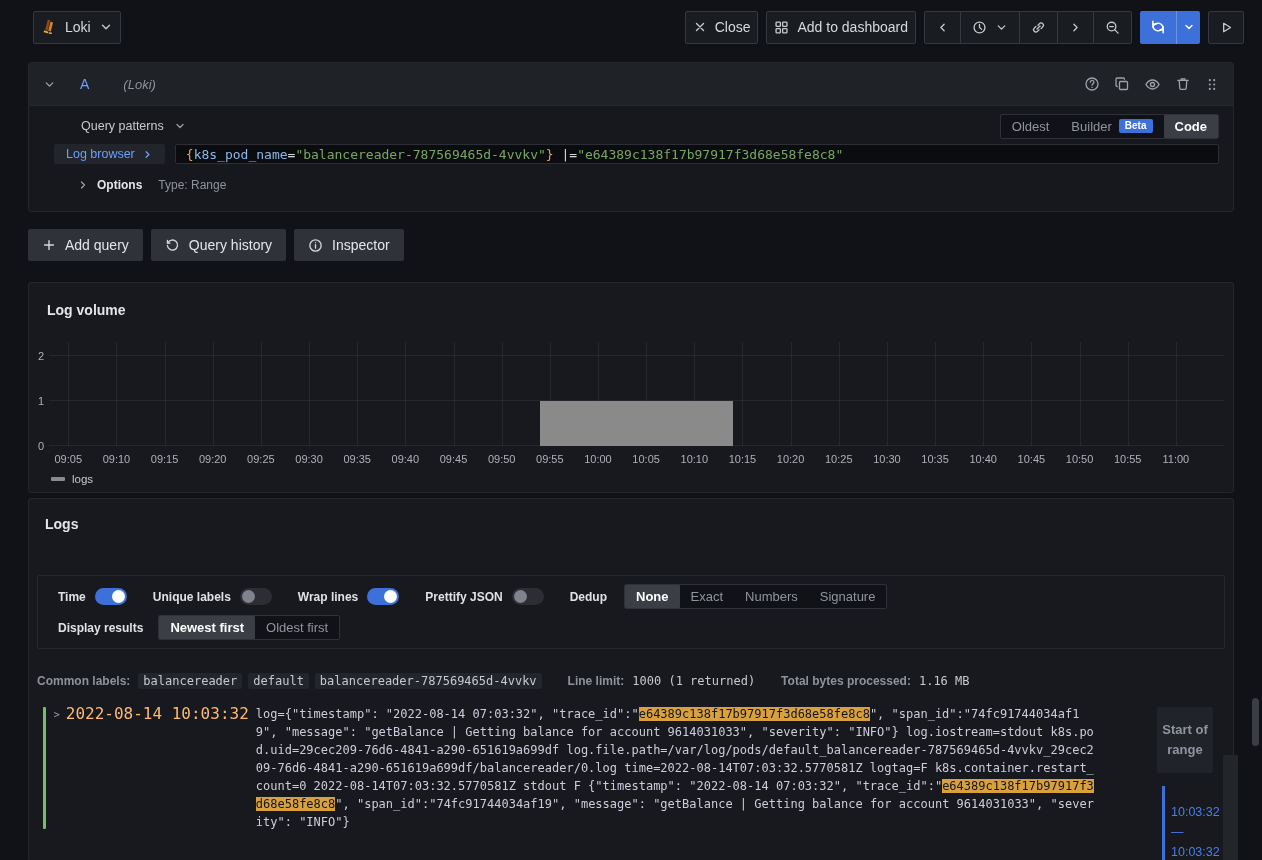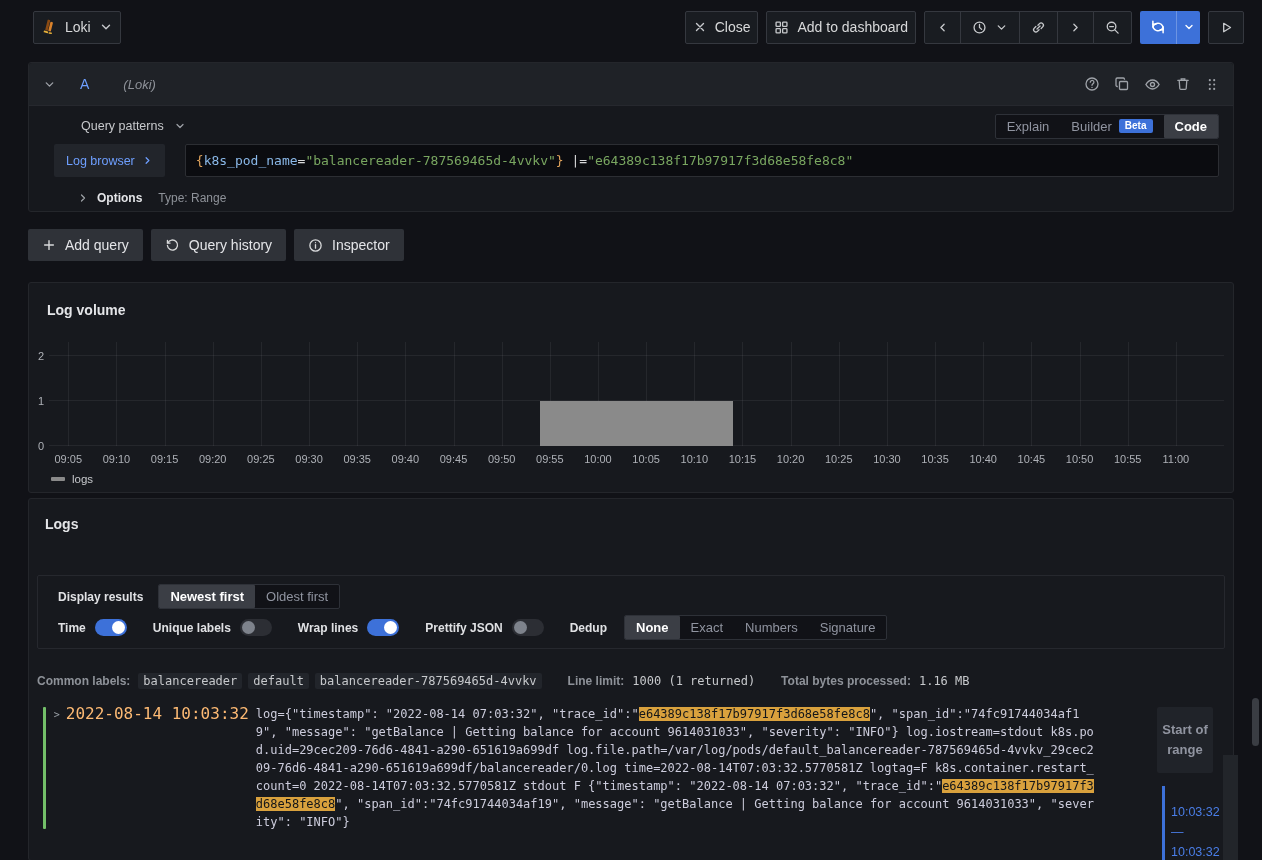--- a/index.html
+++ b/index.html
@@ -45,21 +45,21 @@
   .q-row1 { display:flex; align-items:center; justify-content:space-between; margin-top:7px; height:26px; }
   .q-patterns { display:flex; align-items:center; gap:10px; margin-left:38px;
                 color:#c7c9cc; font-size:12.5px; cursor:pointer; }
   .radio-group { display:inline-flex; align-items:stretch; border:1px solid #2e3138;
                  border-radius:2px; background:#111217; }
   .radio-opt { display:flex; align-items:center; gap:7px; padding:4px 11px; font-size:13px;
                color:#9094a0; cursor:pointer; border-radius:1px; }
   .radio-opt.active { background:#3b3e45; color:#ffffff; font-weight:600; }
   .beta-badge { background:#3d71d9; color:#fff; font-size:10px; font-weight:700;
                 padding:2px 6px; border-radius:2px; line-height:1; }
-  .q-row2 { display:flex; align-items:stretch; gap:20px; margin-top:5px; height:33px; margin-left:11px; }
+  .q-row2 { display:flex; align-items:stretch; gap:10px; margin-top:5px; height:20px; margin-left:11px; }
   .log-browser-btn { display:flex; align-items:center; gap:7px; padding:0 12px;
                      background:#22252b; border-radius:2px; color:#6e9fff; font-size:12.5px;
                      cursor:pointer; white-space:nowrap; }
   .q-editor { flex:1; background:#0b0c10; border:1px solid #2c2e33; border-radius:2px;
               display:flex; align-items:center; padding:0 10px;
               font-family:"DejaVu Sans Mono","Liberation Mono",monospace; font-size:13px; }
   .q-editor span { white-space:pre; }
   .tok-brace { color:#e0a35c; }
   .tok-label { color:#8ab8e8; }
   .tok-op { color:#d8d9da; }
@@ -316,21 +316,21 @@
         <div class="q-patterns">
           <span>Query patterns</span>
           <span class="icon">
             <svg width="12" height="12" viewBox="0 0 16 16">
                 <path d="M4 6l4 4 4-4" fill="none" stroke="currentColor" stroke-width="1.6" stroke-linecap="round" stroke-linejoin="round"></path>
               </svg>
           </span>
         </div>
         <div class="radio-group">
           <div class="radio-opt">
-            <span>Explain</span>
+            <span>Oldest</span>
           </div>
           <div class="radio-opt">
             <span>Builder</span>
             <span class="beta-badge">Beta</span>
           </div>
           <div class="radio-opt active">
             <span>Code</span>
           </div>
         </div>
       </div>
@@ -460,29 +460,20 @@
       <span class="legend-swatch" style="background: rgb(138, 138, 138);"></span>
       <span class="legend-label">logs</span>
     </div>
   </div>
 
   <div class="panel" style="left:28px; top:498px; width:1206px; height:363px;">
     <div class="panel-title logs-title">Logs</div>
 
     <div class="logs-controls">
       <div class="ctl-row">
-        <div class="ctl-item">
-          <span class="ctl-label">Display results</span>
-          <div class="radio-group" id="order-group" style="margin-left:6px;">
-              <div class="radio-opt active">Newest first</div>
-              <div class="radio-opt">Oldest first</div>
-            </div>
-        </div>
-      </div>
-      <div class="ctl-row">
         <div id="logs-toggles" style="display:flex;align-items:center;">
             <div class="ctl-item">
               <span class="ctl-label">Time</span>
               <div class="toggle on">
                 <div class="knob"></div>
               </div>
             </div>
             <div class="ctl-item">
               <span class="ctl-label">Unique labels</span>
               <div class="toggle off">
@@ -505,20 +496,29 @@
         <div class="ctl-item" style="margin-right:0;">
           <span class="ctl-label">Dedup</span>
           <div class="radio-group dedup-group" id="dedup-group">
               <div class="radio-opt active">None</div>
               <div class="radio-opt">Exact</div>
               <div class="radio-opt">Numbers</div>
               <div class="radio-opt">Signature</div>
             </div>
         </div>
       </div>
+      <div class="ctl-row">
+        <div class="ctl-item">
+          <span class="ctl-label">Display results</span>
+          <div class="radio-group" id="order-group" style="margin-left:6px;">
+              <div class="radio-opt active">Newest first</div>
+              <div class="radio-opt">Oldest first</div>
+            </div>
+        </div>
+      </div>
     </div>
 
     <div class="logs-meta">
       <span class="meta-label">Common labels:</span>
       <span id="common-label-chips" style="display:flex;gap:6px;">
           <span class="chip">balancereader</span>
           <span class="chip">default</span>
           <span class="chip">balancereader-787569465d-4vvkv</span>
         </span>
       <span class="meta-gap"></span>

